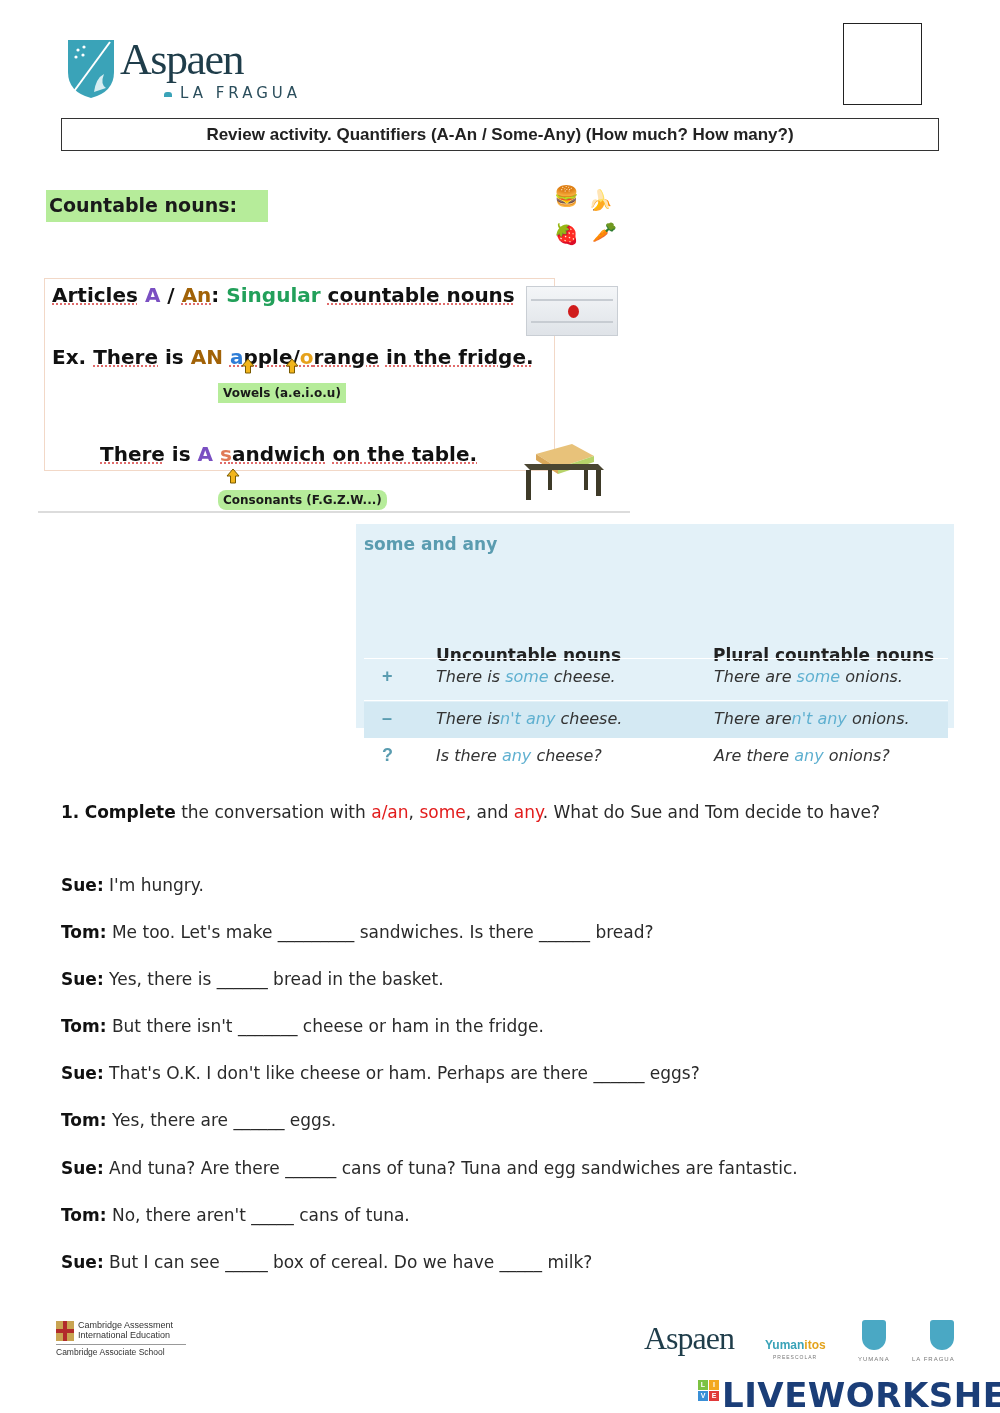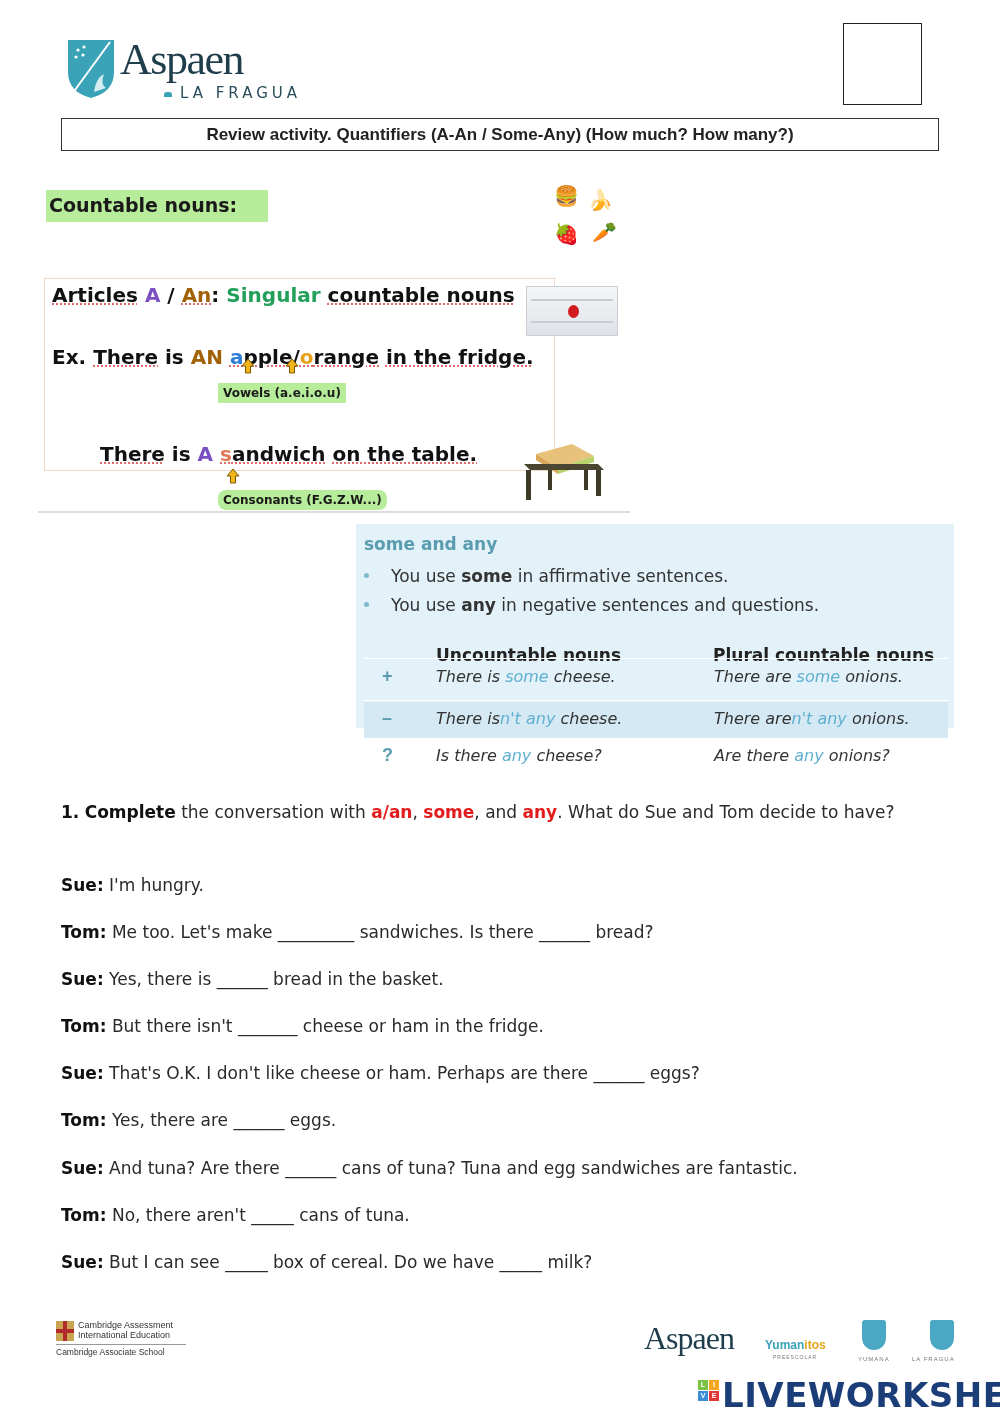--- a/index.html
+++ b/index.html
@@ -59,21 +59,21 @@
   .sa-row { position: absolute; left: 8px; width: 584px; height: 36px; }
   .sa-row.alt { background: #d4e9f3; }
   .sa-sym { position: absolute; left: 18px; top: 6px; font-size: 18px; color: #5a9cb0; font-weight: bold; }
   .sa-cell { position: absolute; top: 7px; font-family: "DejaVu Sans", sans-serif; font-style: italic; font-size: 16px; color: #333; }
   .sa-cell .hl { color: #5fb0d0; }
   .sa-sep { position: absolute; left: 8px; width: 584px; height: 1px; background: #ffffff; }
 
   
   .exercise { position: absolute; left: 61px; font-family: "DejaVu Sans", sans-serif; font-size: 17px; color: #2a2a2a; line-height: 24px; }
   .exercise b { color: #111; }
-  .exercise .red { color: #e21c1c; font-weight: bold; margin-top: 28px; }
+  .exercise .red { color: #e21c1c; font-weight: normal; margin-top: 28px; }
   .blank { display: inline; letter-spacing: 0; }
 
   
   .cambridge { position: absolute; left: 56px; top: 1320px; width: 132px; height: 40px; }
   .cam-shield { position: absolute; left: 0; top: 1px; width: 18px; height: 20px; background: #c9a452; }
   .cam-shield::before { content: ""; position: absolute; left: 7px; top: 0; width: 4px; height: 20px; background: #b22b2b; }
   .cam-shield::after { content: ""; position: absolute; left: 0; top: 8px; width: 18px; height: 4px; background: #b22b2b; }
   .cam-t1 { position: absolute; left: 22px; top: 0; font-size: 9px; color: #333; white-space: nowrap; }
   .cam-t2 { position: absolute; left: 22px; top: 10px; font-size: 9px; color: #333; white-space: nowrap; }
   .cam-rule { position: absolute; left: 0; top: 24px; width: 130px; height: 1px; background: #999; }
@@ -181,26 +181,20 @@
   <rect x="66" y="30" width="4" height="20" fill="#3e3a28"></rect>
 </svg>
 
 <svg class="arrow" style="left:226px;top:468px;" viewBox="0 0 14 16">
     <path d="M7 1 L13 8 H9.5 V15 H4.5 V8 H1 Z" fill="#f2b51c" stroke="#7a5a00" stroke-width="1"></path>
   </svg>
 <div class="green-tag comic" style="left:218px;top:490px;border-radius:8px;">Consonants (F.G.Z.W...)</div>
 
 <div class="someany">
   <div class="sa-title">some and any</div>
-  <div class="sa-bullet" style="top:42px;">
-    <span class="dot"></span><span>You use </span><b>some</b><span> in affirmative sentences.</span>
-  </div>
-  <div class="sa-bullet" style="top:71px;">
-    <span class="dot"></span><span>You use </span><b>any</b><span> in negative sentences and questions.</span>
-  </div>
   <div class="sa-head" style="left:80px;top:105px;">Uncountable nouns</div>
   <div class="sa-head" style="left:357px;top:105px;">Plural countable nouns</div>
 
   <div class="sa-sep" style="top:134px;"></div>
   <div class="sa-row" style="top:136px;">
     <span class="sa-sym">+</span>
     <span class="sa-cell" style="left:72px;"><span>There is </span><span class="hl">some</span><span> cheese.</span></span>
     <span class="sa-cell" style="left:350px;"><span>There are </span><span class="hl">some</span><span> onions.</span></span>
   </div>
   <div class="sa-sep" style="top:176px;"></div>

